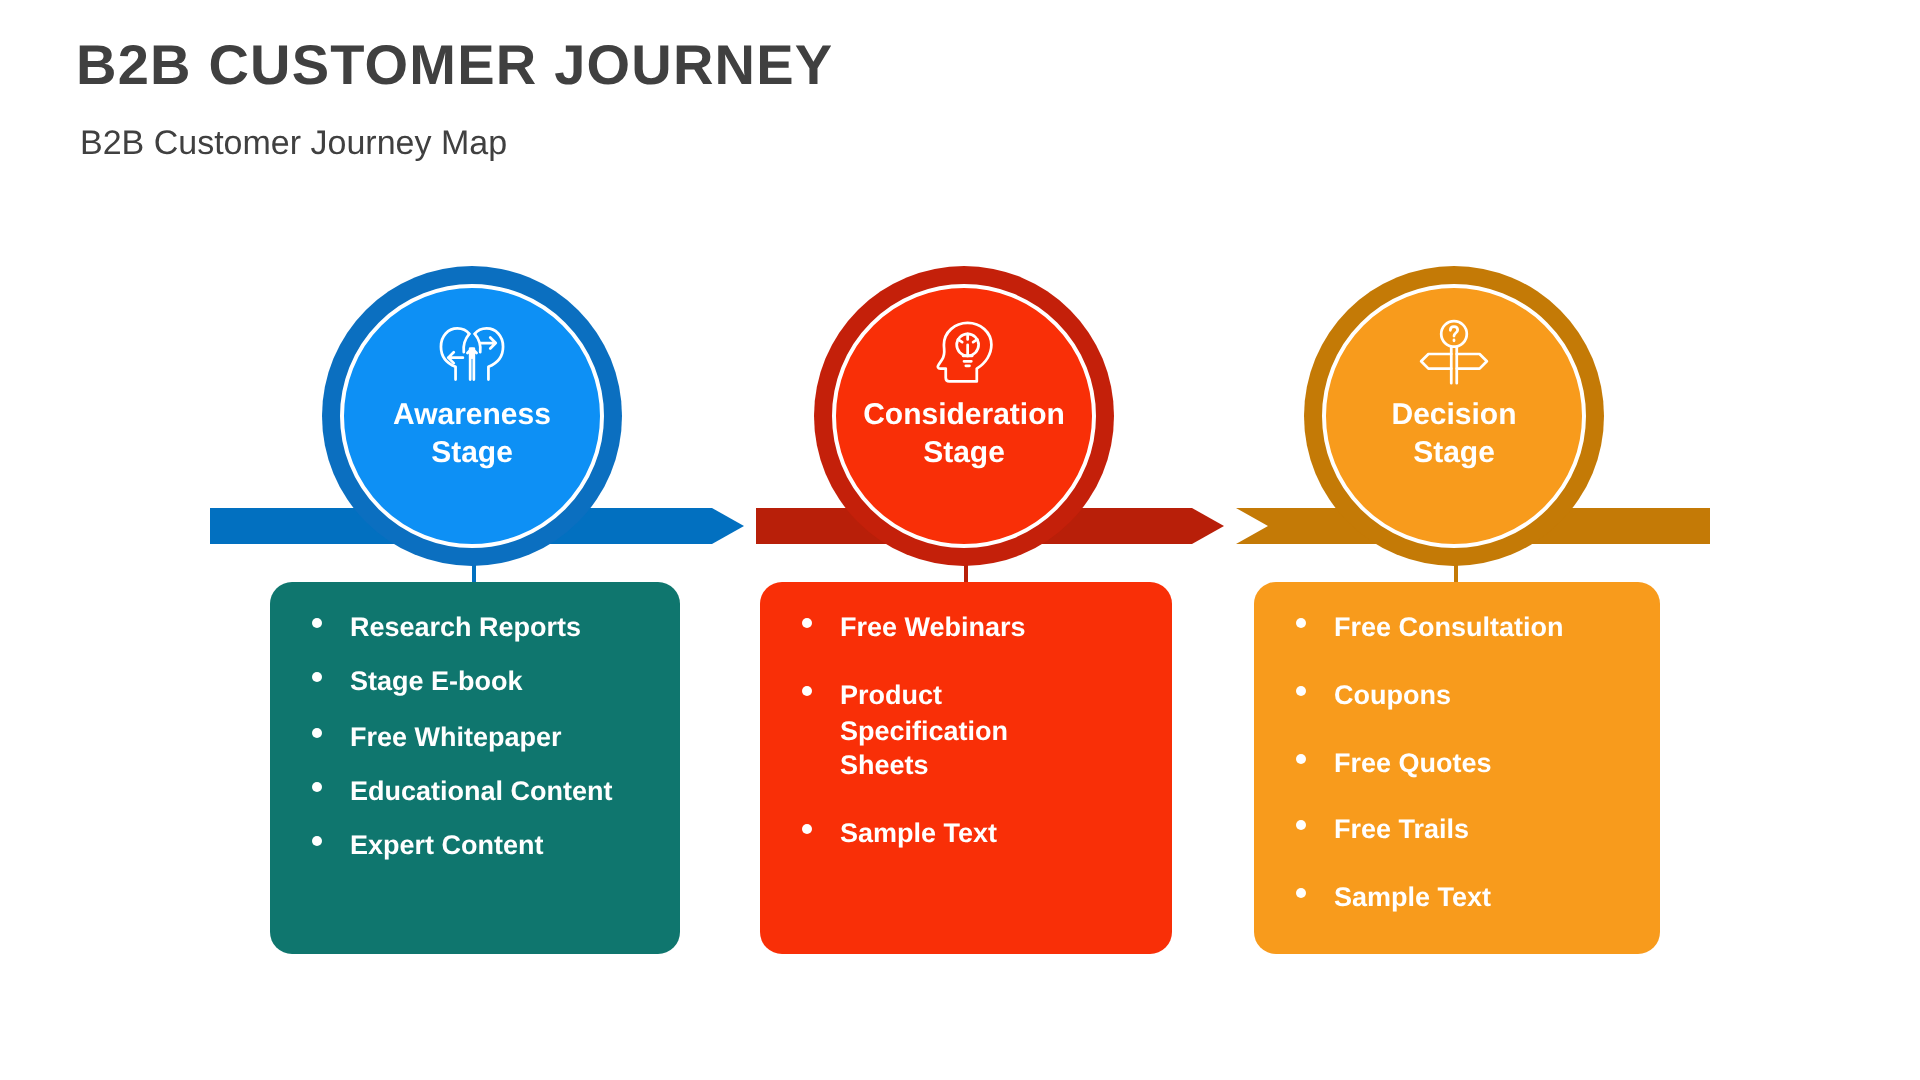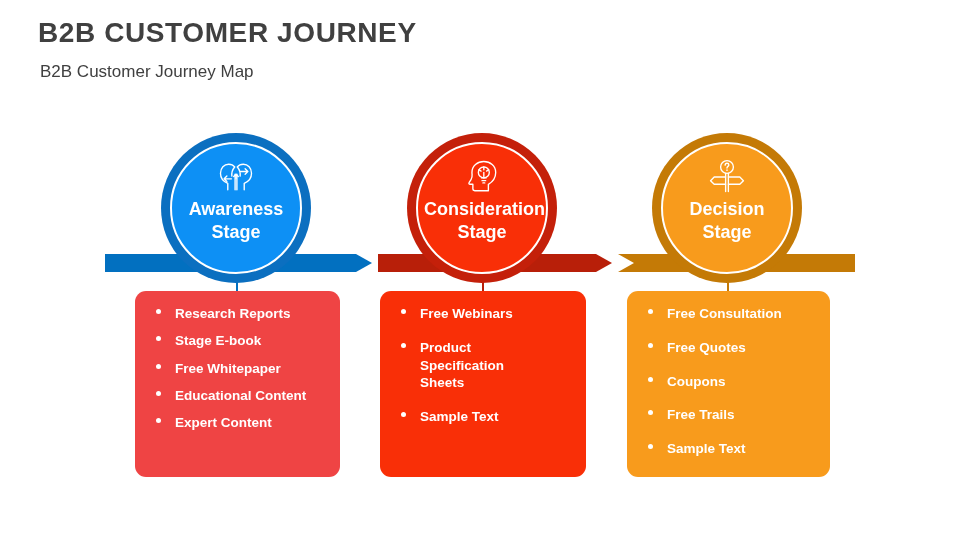--- a/index.html
+++ b/index.html
@@ -42,21 +42,21 @@
     border-radius:50%;
     border:2px solid #ffffff;
     box-sizing:border-box;
     display:flex;flex-direction:column;
     align-items:center;justify-content:flex-start;
     padding-top:14px;
     box-sizing:border-box;
   }
   .node-icon{width:42px;height:38px;display:block;margin-bottom:2px;}
   .node-label{
-    color:#ffffff;font-weight:bold;font-size:18px;
+    color:#ffffff;font-weight:bold;font-size:15px;
     text-align:center;line-height:1.28;
     width:116px;
   }
 
   
   .connector{position:absolute;width:2px;}
 
   
   .box{
     position:absolute;
@@ -157,41 +157,41 @@
         <path d="M21.5 20 L9 20 L5 24 L9 28 L21.5 28"></path>
         <path d="M24.5 20 L37 20 L41 24 L37 28 L24.5 28"></path>
       </svg>
       <div class="node-label">
         <span>Decision</span><br>
         <span>Stage</span>
       </div>
     </div>
   </div>
 
-  <div class="box" id="box-awareness" style="left:135px;top:291px;width:205px;height:186px;background:#ef4444;">
+  <div class="box" id="box-awareness" style="left:135px;top:291px;width:205px;height:186px;background:#0f766e;">
     <ul>
       <li><span class="bullet"></span><span>Research Reports</span></li>
       <li><span class="bullet"></span><span>Stage E-book</span></li>
       <li><span class="bullet"></span><span>Free Whitepaper</span></li>
       <li><span class="bullet"></span><span>Educational Content</span></li>
       <li><span class="bullet"></span><span>Expert Content</span></li>
     </ul>
   </div>
 
   <div class="box" id="box-consideration" style="left:380px;top:291px;width:206px;height:186px;background:#f92f07;">
     <ul>
       <li><span class="bullet"></span><span>Free Webinars</span></li>
       <li style="padding-right:88px;"><span class="bullet"></span><span>Product Specification Sheets</span></li>
       <li><span class="bullet"></span><span>Sample Text</span></li>
     </ul>
   </div>
 
   <div class="box" id="box-decision" style="left:627px;top:291px;width:203px;height:186px;background:#f89b1c;">
     <ul>
       <li><span class="bullet"></span><span>Free Consultation</span></li>
+      <li><span class="bullet"></span><span>Coupons</span></li>
       <li><span class="bullet"></span><span>Free Quotes</span></li>
-      <li><span class="bullet"></span><span>Coupons</span></li>
       <li><span class="bullet"></span><span>Free Trails</span></li>
       <li><span class="bullet"></span><span>Sample Text</span></li>
     </ul>
   </div>
 
 </div>
 
 </body></html>

